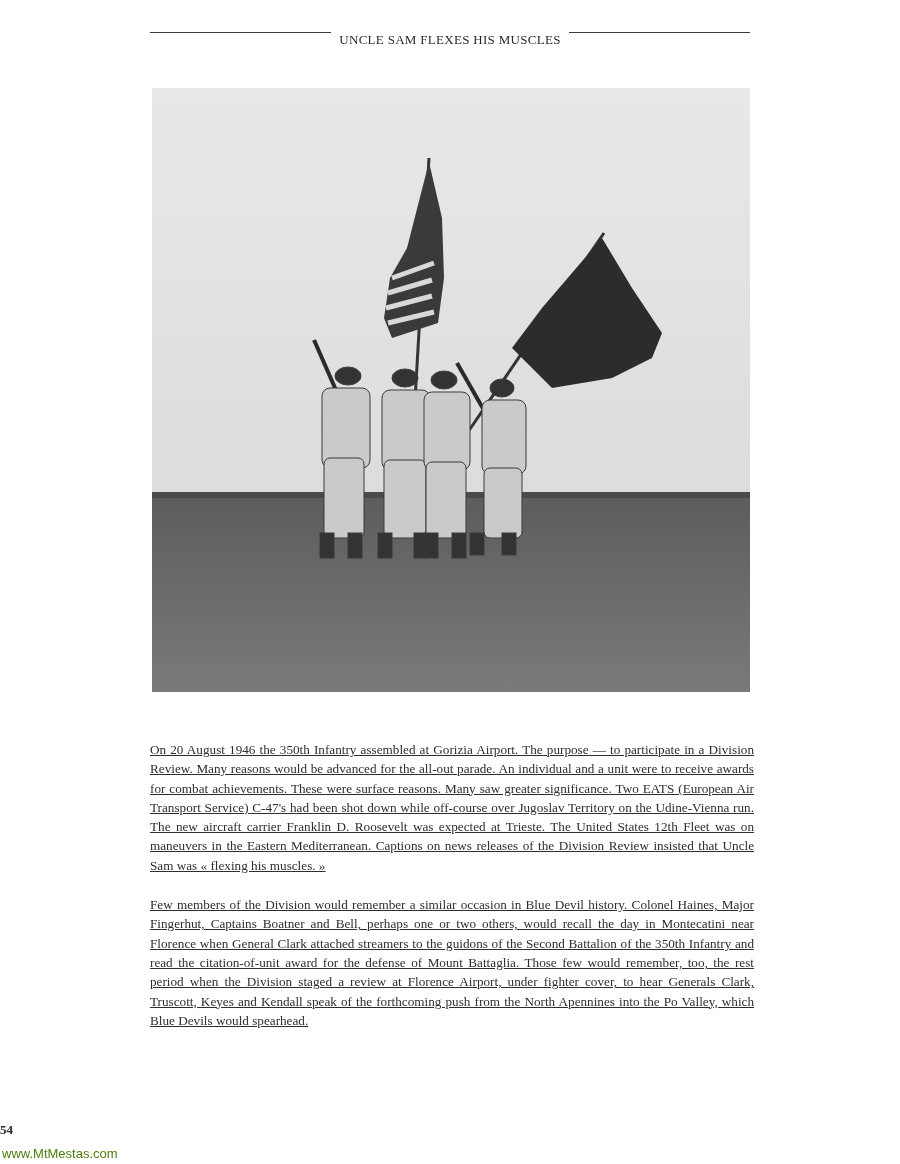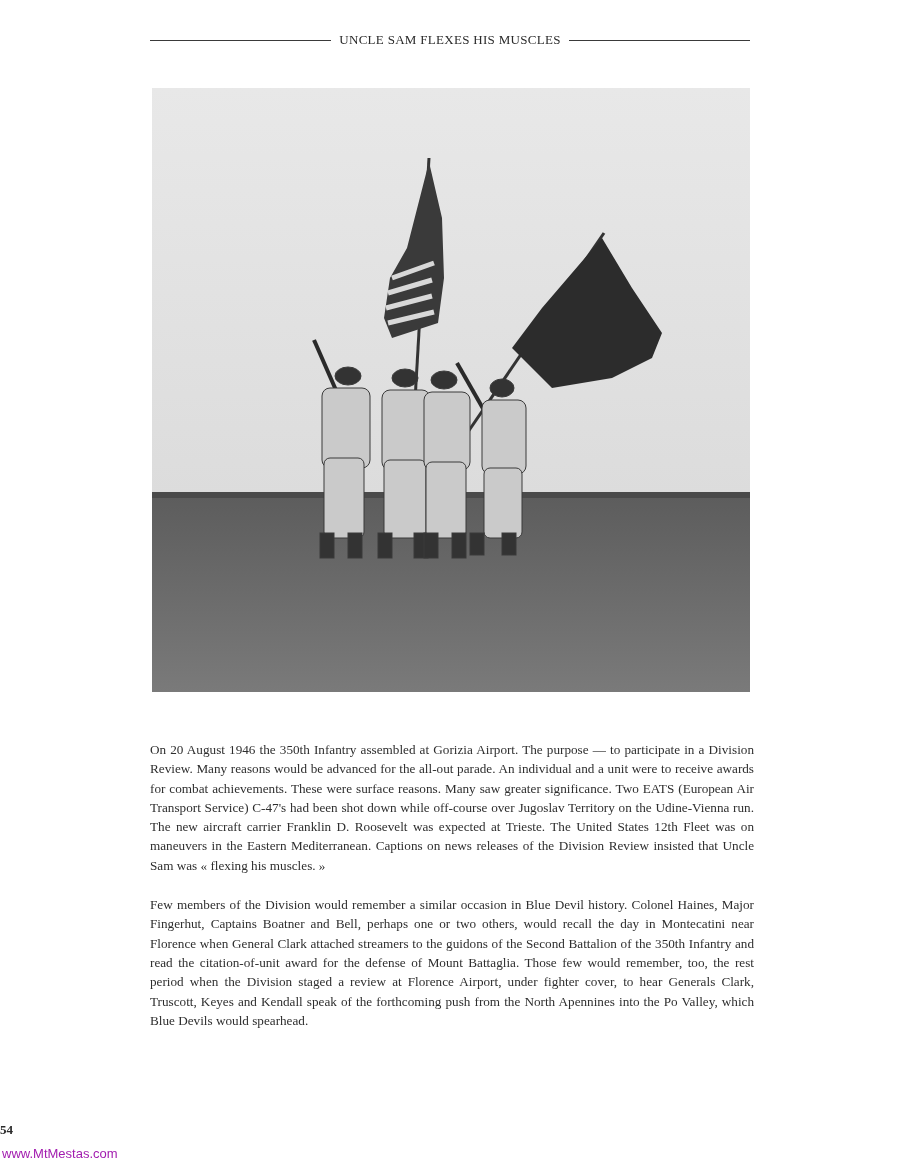--- a/index.html
+++ b/index.html
@@ -2,44 +2,44 @@
 <html><head>
   <meta charset="utf-8">
   <style>
     html, body { margin: 0; padding: 0; background: #ffffff; }
     body {
       width: 900px; height: 1164px; position: relative; overflow: hidden;
       font-family: "Liberation Serif", "DejaVu Serif", serif; color: #2b2b2b;
     }
     .running-head {
       position: absolute; top: 32px; left: 150px; width: 600px;
-      display: flex; align-items: center; gap: 8px;
+      display: flex; align-items: flex-start; gap: 8px;
     }
     .rule { flex: 1; height: 1px; background: #3a3a3a; }
     .running-title {
       font-size: 13px; letter-spacing: 0.3px; color: #2a2a2a; white-space: nowrap;
     }
     .photo {
       position: absolute; left: 152px; top: 88px; width: 598px; height: 604px;
       overflow: hidden; background: #e4e4e4;
     }
     .photo svg { display: block; width: 100%; height: 100%; }
     .body-text {
       position: absolute; left: 150px; top: 740px; width: 604px;
-      font-size: 13.2px; line-height: 19.3px; text-align: justify; color: #2e2e2e;
+      font-size: 13.2px; line-height: 19.3px; text-align: justify; color: #2e2e2e; text-decoration: underline;
     }
     .body-text p { margin: 0 0 20px 0; }
     .page-number {
       position: absolute; top: 1122px; left: 0; width: 900px; text-align: left;
       font-size: 13px; font-weight: bold; color: #2a2a2a;
     }
     .watermark {
       position: absolute; left: 2px; top: 1146px;
       font-family: "Liberation Sans", "DejaVu Sans", sans-serif;
-      font-size: 13px; color: #a21caf;
+      font-size: 13px; color: #4d7c0f;
     }
   </style>
 </head>
 <body>
 
 <div class="running-head">
   <div class="rule"></div>
   <span class="running-title">UNCLE SAM FLEXES HIS MUSCLES</span>
   <div class="rule"></div>
 </div>

